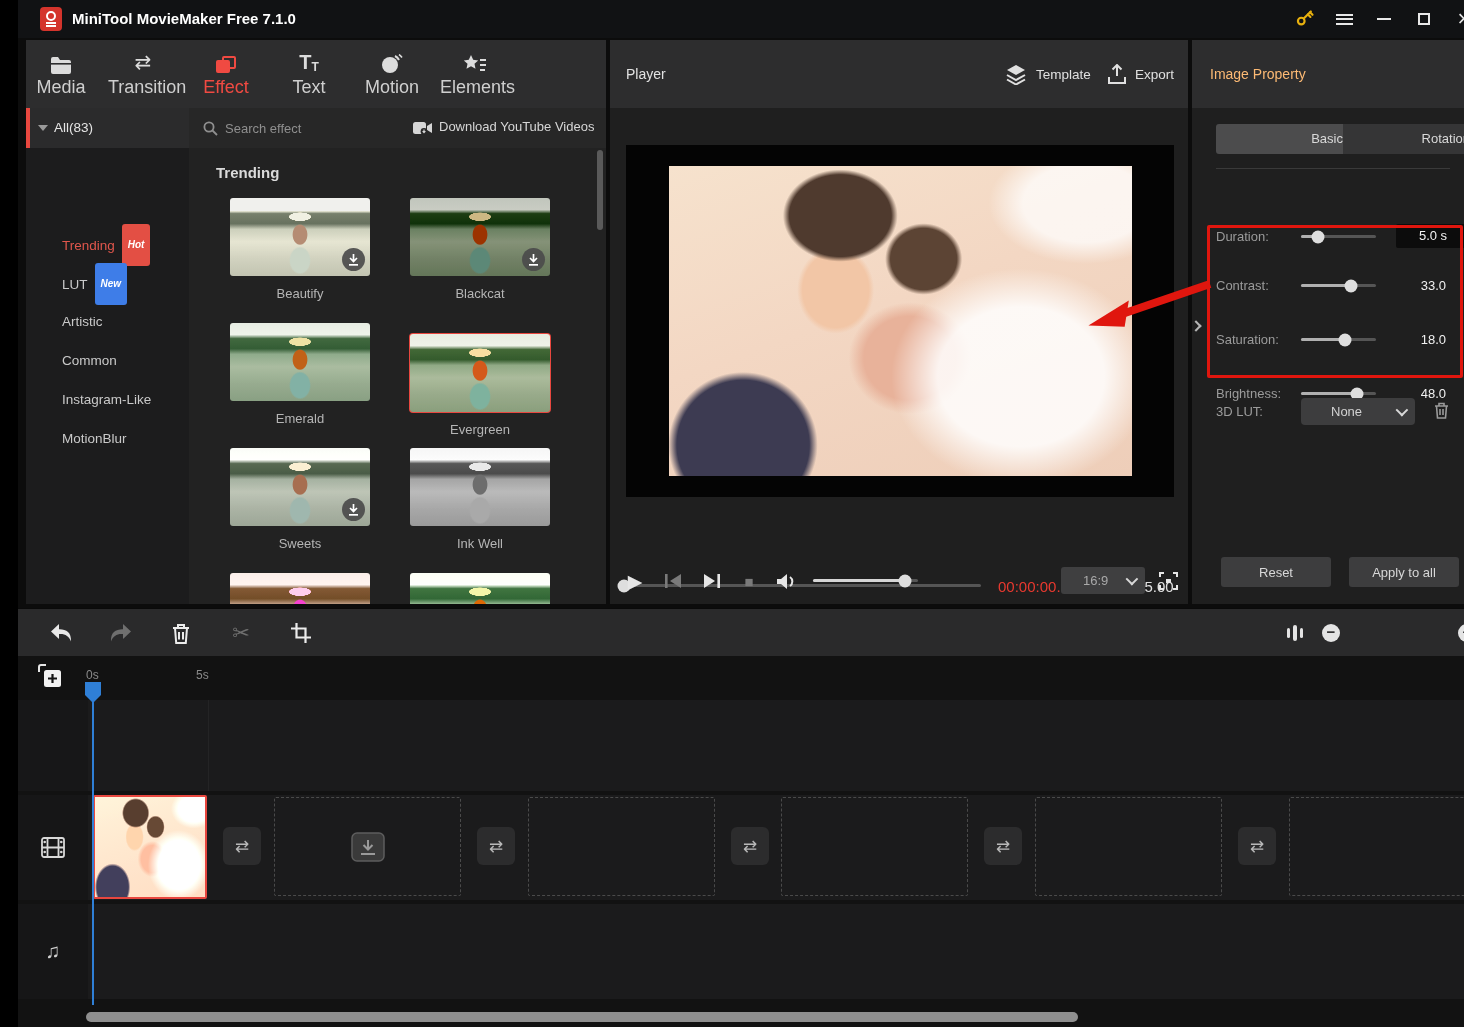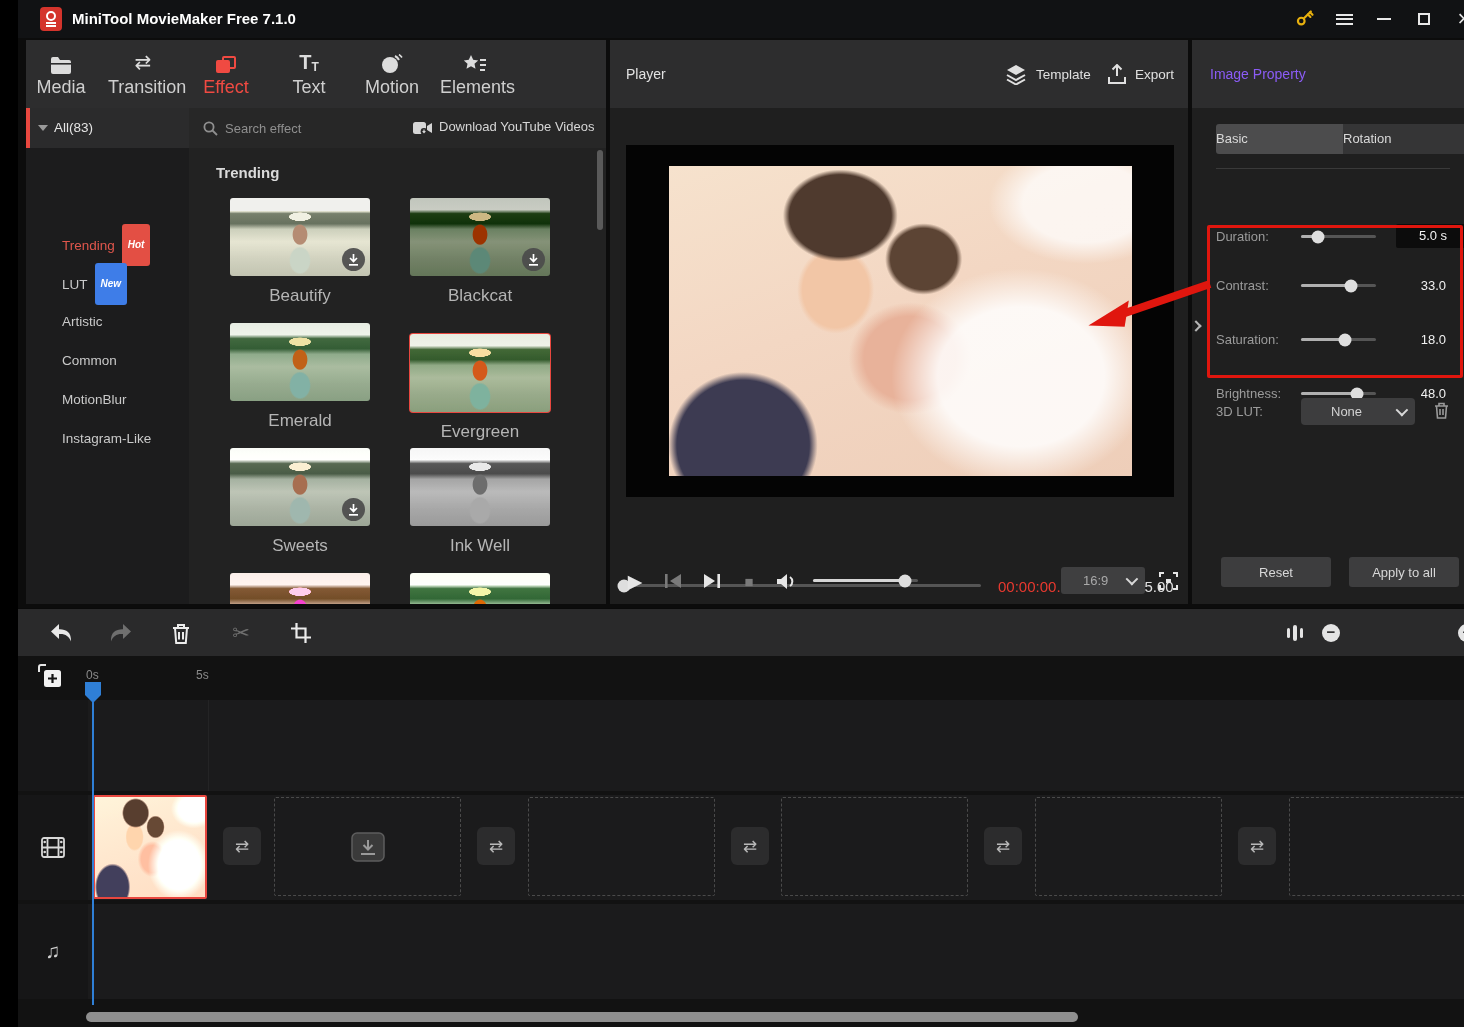--- a/index.html
+++ b/index.html
@@ -49,21 +49,21 @@
   
   #effects-list { left:163px; top:68px; width:417px; height:496px; background:#222; overflow:hidden; }
   #search-row { left:0; top:0; width:417px; height:40px; background:#272727; }
   #search-input { position:absolute; left:36px; top:8px; width:140px; height:24px; background:transparent; border:none; outline:none; color:#9a9a9a; font-size:13px; font-family:"Liberation Sans",sans-serif; }
   #search-input::placeholder { color:#8f8f8f; }
   #yt-label { position:absolute; left:250px; top:11px; font-size:13px; color:#d6d6d6; cursor:pointer; }
   #fx-title { left:27px; top:56px; font-size:15px; font-weight:bold; color:#dadada; }
   .fx-item { width:140px; cursor:pointer; }
   .fx-thumb { position:relative; width:140px; height:78px; border-radius:3px; overflow:hidden; }
   .fx-item.selected .fx-thumb { outline:2px solid #e8473f; outline-offset:-1px; }
-  .fx-label { margin-top:10px; text-align:center; font-size:17px; color:#b5b5b5; }
+  .fx-label { margin-top:10px; text-align:center; font-size:13px; color:#b5b5b5; }
   .fx-scene { width:100%; height:100%;
     background:
       radial-gradient(ellipse 13% 9% at 50% 24%, #ecd9a9 58%, rgba(0,0,0,0) 62%),
       radial-gradient(ellipse 9% 22% at 50% 47%, #bb5c2c 55%, rgba(0,0,0,0) 62%),
       radial-gradient(ellipse 13% 30% at 50% 80%, #83ab9c 52%, rgba(0,0,0,0) 60%),
       linear-gradient(#e2e6dd 0%, #e9ece4 15%, #47643e 20%, #3a5834 33%, #90a488 40%, #a9b59d 56%, #97a58c 78%, #8a9a80 100%); }
   .fxf-0 { filter:brightness(1.32) saturate(0.42) sepia(0.18) contrast(0.88); }
   .fxf-1 { filter:brightness(0.78) contrast(1.35) saturate(1.05); }
   .fxf-2 { filter:saturate(1.15) hue-rotate(8deg) brightness(1.03); }
   .fxf-3 { filter:saturate(1.25) contrast(1.02) brightness(1.02); }
@@ -91,23 +91,23 @@
   .slider { position:absolute; height:3px; background:#555; border-radius:2px; cursor:pointer; }
   .slider .fill { position:absolute; left:0; top:0; bottom:0; background:#b0b0b0; border-radius:2px; }
   .slider .knob { position:absolute; top:50%; width:13px; height:13px; background:#dedede; border-radius:50%; transform:translate(-50%,-50%); cursor:pointer; }
   #time-current { left:388px; top:538px; font-size:15px; color:#e8392f; }
   #time-total { left:476px; top:538px; font-size:15px; color:#e0e0e0; }
   .pc-btn { display:flex; align-items:center; justify-content:center; width:26px; height:26px; color:#e6e6e6; cursor:pointer; }
   #ratio-box { left:451px; top:527px; width:84px; height:27px; background:#3f3f40; border-radius:3px; color:#a9a9a9; font-size:13px; display:flex; align-items:center; justify-content:space-between; padding:0 10px 0 22px; cursor:pointer; }
   .chev-down { width:9px; height:9px; border-right:2px solid #d8d8d8; border-bottom:2px solid #d8d8d8; transform:rotate(45deg) translateY(-2px); }
 
   
-  #prop-title { left:18px; top:0; height:68px; line-height:68px; font-size:14px; color:#8b5cf6; }
+  #prop-title { left:18px; top:0; height:68px; line-height:68px; font-size:14px; color:#fdba74; }
   #prop-tabs { left:24px; top:84px; width:254px; height:30px; border-radius:3px; overflow:hidden; display:flex; }
-  .prop-tab { width:127px; height:38px; line-height:30px; text-align:left; font-size:13px; color:#d9d9d9; background:#353536; cursor:pointer; }
+  .prop-tab { width:127px; height:38px; line-height:30px; text-align:right; font-size:13px; color:#d9d9d9; background:#353536; cursor:pointer; }
   .prop-tab.active { background:#4c4c4d; }
   #prop-divider { left:24px; top:128px; width:234px; height:1px; background:#3a3a3a; }
   .prop-label { font-size:13px; color:#9b9b9b; }
   .prop-value { font-size:13px; color:#f0f0f0; text-align:right; }
   #red-box { left:15px; top:185px; width:256px; height:153px; border:3px solid #e0160e; border-radius:2px; pointer-events:none; }
   #lut-dd { left:109px; top:358px; width:114px; height:27px; background:#3d3d3e; border-radius:4px; display:flex; align-items:center; justify-content:space-between; padding:0 10px 0 30px; font-size:13px; color:#d2d2d2; cursor:pointer; }
   .prop-btn { top:517px; width:110px; height:30px; background:#3d3d3e; border:none; border-radius:3px; color:#d8d8d8; font-size:13px; font-family:"Liberation Sans",sans-serif; cursor:pointer; }
   #collapse-tab { left:0px; top:266px; width:14px; height:40px; display:flex; align-items:center; color:#b5b5b5; cursor:pointer; }
   .chev-right { width:8px; height:8px; border-right:2px solid #b5b5b5; border-top:2px solid #b5b5b5; transform:rotate(45deg); }
 
@@ -231,22 +231,22 @@
       <div class="abs" id="cat-all">
         <span class="redbar"></span>
         <span class="caret"></span>
         <span>All(83)</span>
       </div>
       <div style="position:absolute; top:116px; left:0; width:163px;">
         <div class="cat-item active"><span>Trending</span><span class="badge" style="background:#e34f44">Hot</span></div>
         <div class="cat-item"><span>LUT</span><span class="badge" style="background:#3e7de8">New</span></div>
         <div class="cat-item"><span>Artistic</span></div>
         <div class="cat-item"><span>Common</span></div>
+        <div class="cat-item"><span>Instagram-Like</span></div>
         <div class="cat-item"><span>MotionBlur</span></div>
-        <div class="cat-item"><span>Instagram-Like</span></div>
       </div>
     </div>
 
     <div class="abs" id="effects-list">
       <div class="abs" id="search-row">
         <svg class="abs" style="left:14px;top:13px" width="15" height="15" viewBox="0 0 15 15">
             <circle cx="6" cy="6" r="4.6" fill="none" stroke="#8f8f8f" stroke-width="1.8"></circle>
             <path d="M9.5 9.5 L14 14" stroke="#8f8f8f" stroke-width="1.8"></path>
           </svg>
         <input id="search-input" placeholder="Search effect" style="">

